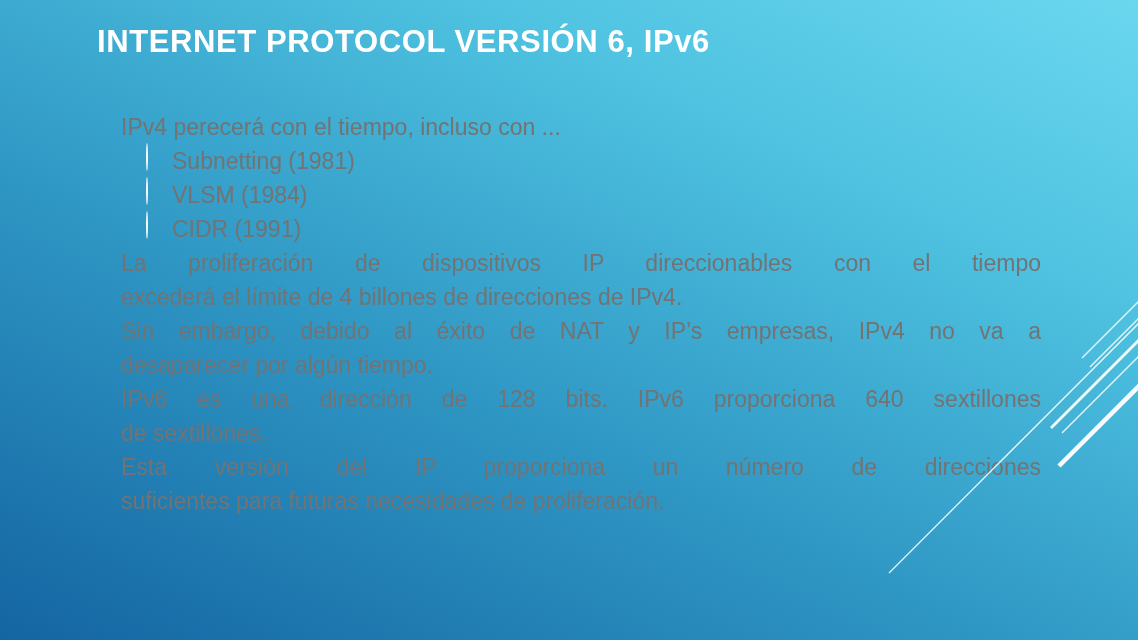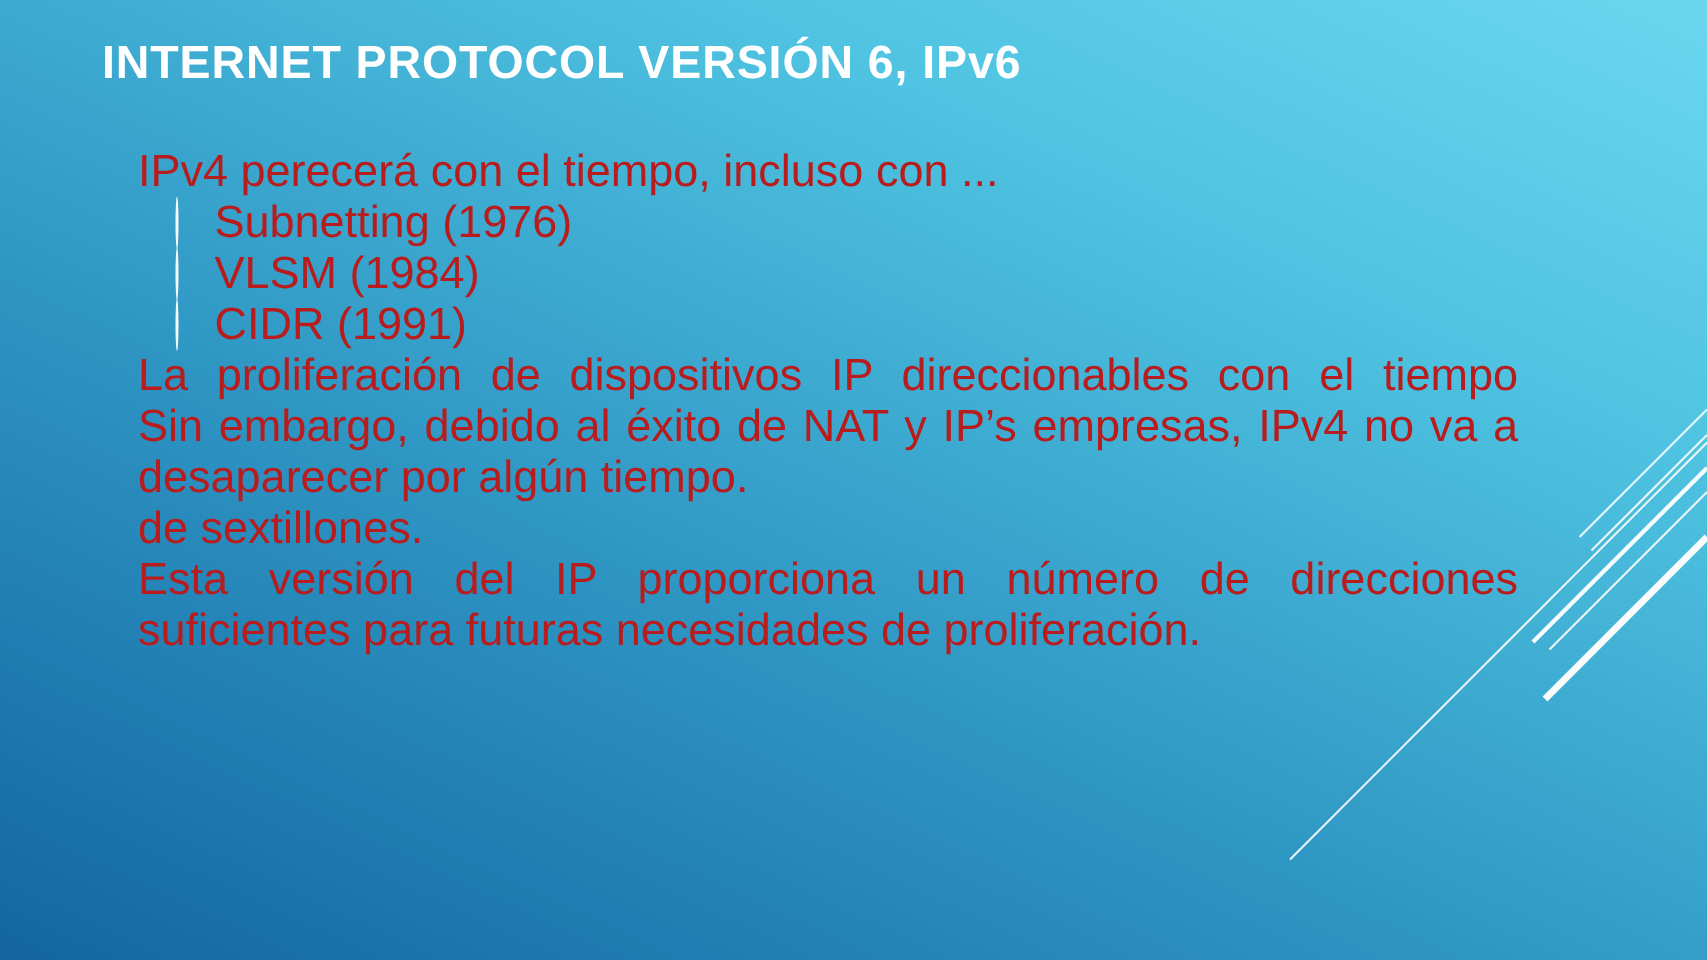--- a/index.html
+++ b/index.html
@@ -1,35 +1,35 @@
 <!DOCTYPE html>
 <html><head>
 <meta charset="utf-8">
 <style>
   html, body { margin: 0; padding: 0; }
   body {
     width: 1138px; height: 640px;
     overflow: hidden; position: relative;
     font-family: "Liberation Sans", sans-serif;
   }
-  .slide { position: absolute; inset: 0; }
+  .slide { position: absolute; inset: 0; margin-left: 29px; }
 
   .title {
     position: absolute; left: 68px; top: 24px;
     margin: 0;
     font-size: 31px; font-weight: 700; letter-spacing: 0.6px;
     color: #ffffff;
     white-space: nowrap;
   }
 
   .content {
-    position: absolute; left: 68px; top: 98px;
+    position: absolute; left: 68px; top: 110px;
     width: 944px;
-    color: #b91c1c;
-    font-size: 30px;
+    color: #737373;
+    font-size: 23px;
   }
   .row { display: flex; }
   .marker-col { flex: none; width: 24px; }
   .row.l2 { padding-left: 47px; }
   .row.l2 .marker-col { width: 28px; }
   .dot {
     width: 5px; height: 5px; border-radius: 50%;
     background: #ffffff; opacity: 0.92;
     margin: 14px 0 0 3px;
   }
@@ -63,21 +63,21 @@
     </span>
     <span class="txt">
           <div class="bline">IPv4 perecerá con el tiempo, incluso con ...</div>
         </span>
   </div>
       <div class="row l2">
     <span class="marker-col">
       <span class="marker ring"></span>
     </span>
     <span class="txt">
-          <div class="bline">Subnetting (1976)</div>
+          <div class="bline">Subnetting (1981)</div>
         </span>
   </div>
       <div class="row l2">
     <span class="marker-col">
       <span class="marker ring"></span>
     </span>
     <span class="txt">
           <div class="bline">VLSM (1984)</div>
         </span>
   </div>
@@ -88,36 +88,38 @@
     <span class="txt">
           <div class="bline">CIDR (1991)</div>
         </span>
   </div>
       <div class="row l1">
     <span class="marker-col">
       <span class="marker dot"></span>
     </span>
     <span class="txt">
           <div class="bline just">La proliferación de dispositivos IP direccionables con el tiempo</div>
+          <div class="bline">excederá el límite de 4 billones de direcciones de IPv4.</div>
         </span>
   </div>
       <div class="row l1">
     <span class="marker-col">
       <span class="marker dot"></span>
     </span>
     <span class="txt">
           <div class="bline just">Sin embargo, debido al éxito de NAT y IP’s empresas, IPv4 no va a</div>
           <div class="bline">desaparecer por algún tiempo.</div>
         </span>
   </div>
       <div class="row l1">
     <span class="marker-col">
       <span class="marker dot"></span>
     </span>
     <span class="txt">
+          <div class="bline just">IPv6 es una dirección de 128 bits. IPv6 proporciona 640 sextillones</div>
           <div class="bline">de sextillones.</div>
         </span>
   </div>
       <div class="row l1">
     <span class="marker-col">
       <span class="marker dot"></span>
     </span>
     <span class="txt">
           <div class="bline just">Esta versión del IP proporciona un número de direcciones</div>
           <div class="bline">suficientes para futuras necesidades de proliferación.</div>

